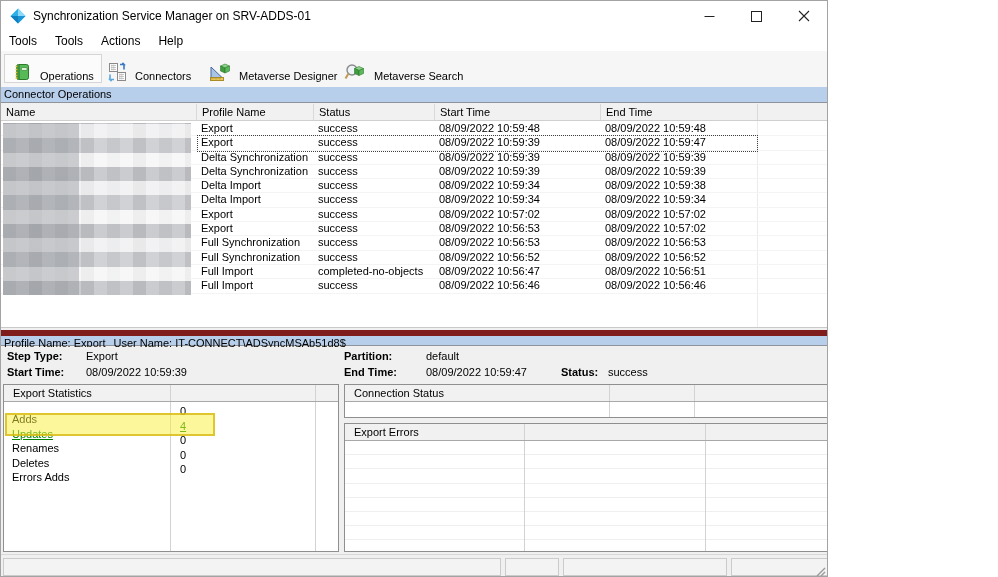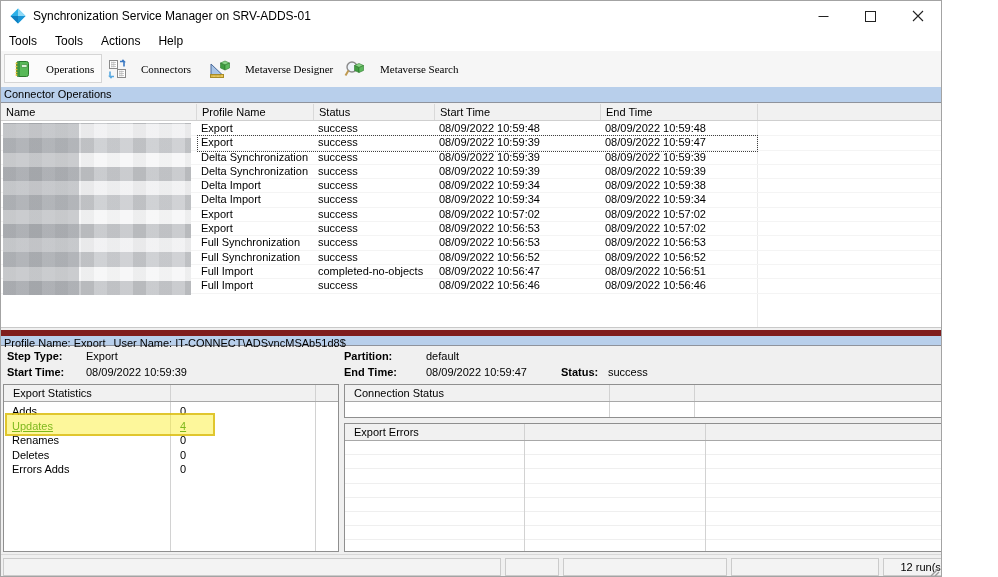--- a/index.html
+++ b/index.html
@@ -1,34 +1,34 @@
 <!DOCTYPE html>
 <html><head>
 <meta charset="utf-8">
 <style>
   html,body{margin:0;padding:0;}
   body{width:998px;height:577px;font-family:"Liberation Sans",sans-serif;font-size:11px;color:#000;background:#fff;}
   *{box-sizing:border-box;}
-  .window{position:relative;width:942px;height:577px;background:#f0f0f0;border:1px solid #a3a3a3;overflow:hidden;padding-left:40px;}
+  .window{position:relative;width:828px;height:577px;background:#f0f0f0;border:1px solid #a3a3a3;overflow:hidden;padding-left:40px;}
 
   
   .titlebar{position:absolute;top:0;left:0;right:0;height:30px;background:#fff;}
   .title-icon{position:absolute;left:9px;top:7px;width:16px;height:16px;}
   .title-text{position:absolute;left:32px;top:8px;font-size:12px;white-space:nowrap;}
   .win-controls{position:absolute;right:0;top:0;height:30px;display:flex;}
   .win-btn{width:47px;height:30px;display:flex;align-items:center;justify-content:center;}
 
   
   .menubar{position:absolute;top:30px;left:0;right:0;height:20px;background:#fff;display:flex;align-items:center;font-size:12px;}
   .menu-item{padding:0 9px;height:100%;display:flex;align-items:center;cursor:default;}
   .menu-item:first-child{padding-left:8px;}
 
   
   .toolbar{position:absolute;top:50px;left:0;right:0;height:36px;background:#f6f6f6;}
-  .tool-btn{position:absolute;top:3px;height:29px;display:flex;align-items:center;gap:14px;padding:0 7px;border:1px solid transparent;font-family:Liberation Serif, serif;}
+  .tool-btn{position:absolute;top:3px;height:29px;display:flex;align-items:flex-end;gap:8px;padding:0 7px;border:1px solid transparent;}
   .tool-btn.active{background:#fbfbfb;border:1px solid #d5d5d5;}
   .tool-btn svg{flex:0 0 auto;}
 
   
   .section-bar{position:absolute;left:0;right:0;height:16px;background:#b8cfeb;padding-left:3px;line-height:15px;border-bottom:1px solid #8f939c;}
   .co-bar{top:86px;}
   .profile-bar{top:329px;border-top:6px solid #7f1d1d;}
   .profile-bar span{margin-right:8px;}
 
   
@@ -52,21 +52,21 @@
   .dl{position:absolute;font-weight:bold;white-space:nowrap;}
   .dv{position:absolute;white-space:nowrap;}
 
   
   .panel{position:absolute;background:#fff;border:1px solid #8f8f8f;}
   .panel-header{position:relative;height:17px;background:#f1f1f1;border-bottom:1px solid #a8a8a8;}
   .panel-header .ph-label{padding-left:9px;line-height:16px;white-space:nowrap;}
   .vline{position:absolute;top:0;bottom:0;width:1px;background:#d2d2d2;}
   .stat-rows{position:relative;}
   .stat-row{position:relative;height:14.5px;line-height:14px;}
-  .stat-label{position:absolute;left:8px;}
+  .stat-label{position:absolute;left:8px;margin-top:8px;}
   .stat-value{position:absolute;left:176px;}
   .link{color:#008000;text-decoration:underline;cursor:pointer;}
   .highlight-overlay{position:absolute;left:1px;top:28px;width:210px;height:23px;background:rgba(251,240,55,0.5);border:2px solid rgba(214,181,10,0.75);z-index:4;pointer-events:none;}
   .err-row{height:14.2px;border-bottom:1px solid #efefef;}
 
   
   .statusbar{position:absolute;left:0;right:0;top:553px;height:24px;background:#f0f0f0;border-top:1px solid #d9d9d9;}
   .sb-pane{position:absolute;top:3px;height:18px;background:#f3f3f3;border:1px solid #cbcbcb;line-height:16px;padding-left:5px;white-space:nowrap;text-align:center;}
   .grip{position:absolute;right:1px;bottom:1px;}
 </style>

